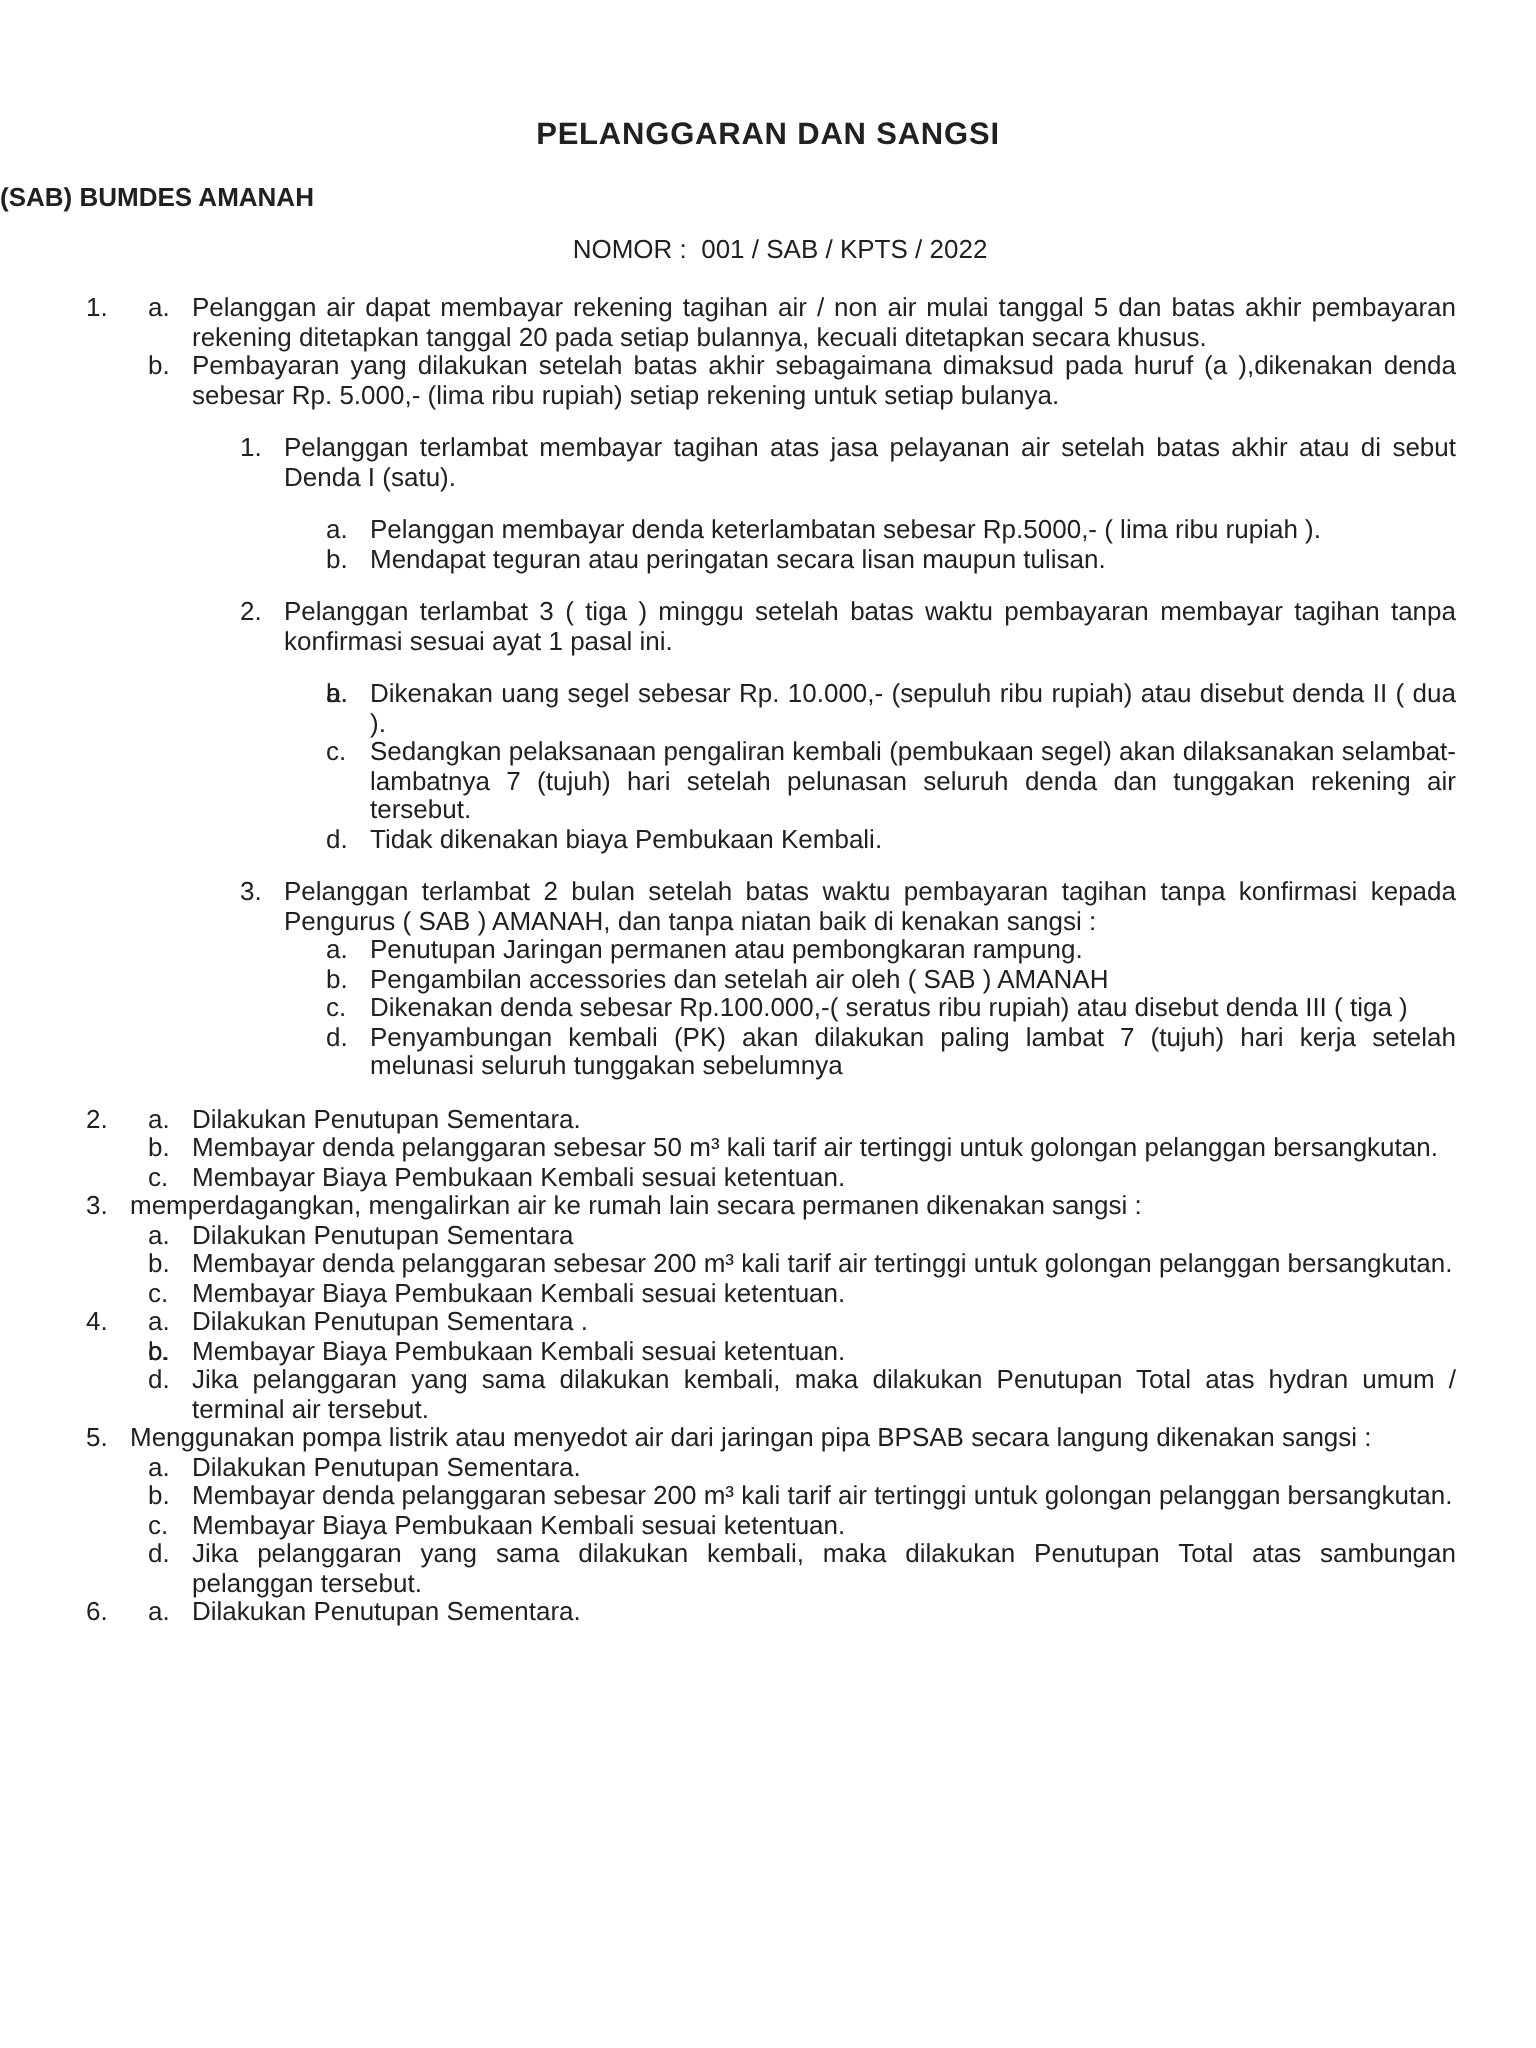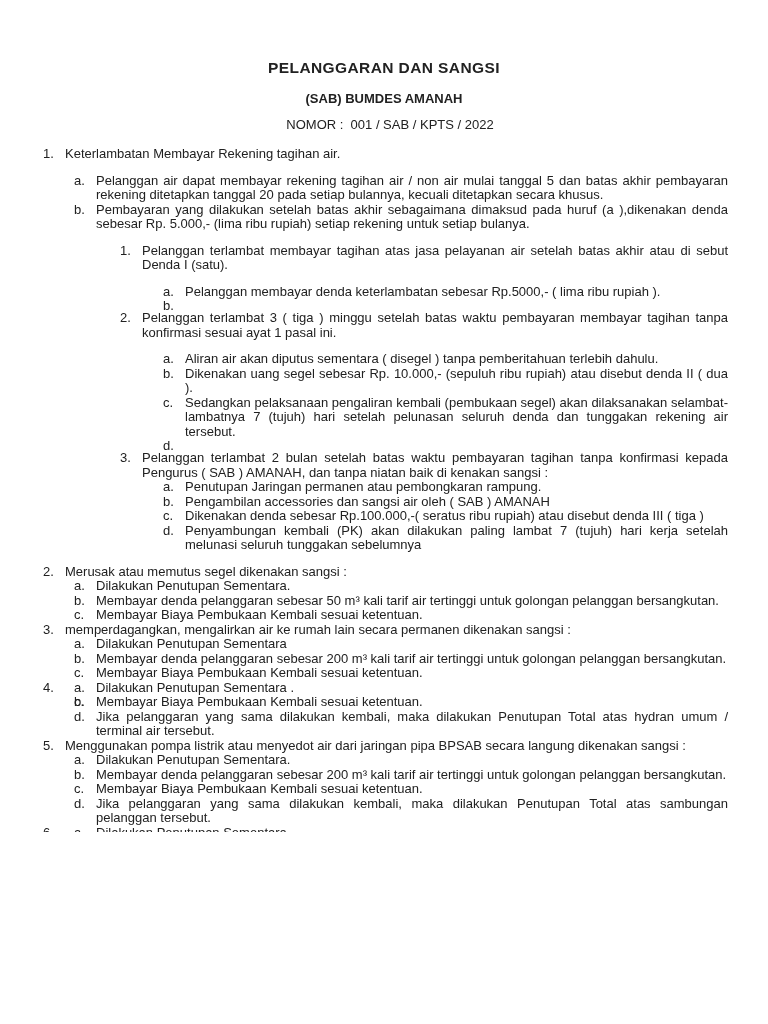--- a/index.html
+++ b/index.html
@@ -15,21 +15,21 @@
   .doc-title{
     padding-top:59px;
     text-align:center;
     font-size:15.5px;
     font-weight:bold;
     letter-spacing:.4px;
     line-height:17px;
   }
   .doc-subtitle{
     margin-top:15px;
-    text-align:center;
+    text-align:left;
     font-size:13px;
     font-weight:bold;
     line-height:15px;
   }
   .doc-number{
     margin-top:11px;
     text-align:center;
     font-size:13px;
     line-height:15px;
     white-space:pre;
@@ -59,37 +59,37 @@
   .gap{margin-top:12px;}
 </style>
 </head>
 <body>
 
 <div class="page">
   <div class="doc-title">PELANGGARAN DAN SANGSI</div>
   <div class="doc-subtitle">(SAB) BUMDES AMANAH</div>
   <div class="doc-number">NOMOR :  001 / SAB / KPTS / 2022</div>
   <div class="doc-body" id="doc-body">
-      <div class="para lv0"><span class="marker">1.</span><span>Keterlambatan Membayar Rekening tagihan air.</span></div>
+      <div class="para lv0"><span class="marker">1.</span></div>
       <div class="para lv1 gap"><span class="marker">a.</span><span>Pelanggan air dapat membayar rekening tagihan air / non air mulai tanggal 5 dan batas akhir pembayaran rekening ditetapkan tanggal 20 pada setiap bulannya, kecuali ditetapkan secara khusus.</span></div>
       <div class="para lv1"><span class="marker">b.</span><span>Pembayaran yang dilakukan setelah batas akhir sebagaimana dimaksud pada huruf (a ),dikenakan denda sebesar Rp. 5.000,- (lima ribu rupiah) setiap rekening untuk setiap bulanya.</span></div>
       <div class="para lv2 gap"><span class="marker">1.</span><span>Pelanggan terlambat membayar tagihan atas jasa pelayanan air setelah batas akhir atau di sebut Denda I (satu).</span></div>
       <div class="para lv3 gap"><span class="marker">a.</span><span>Pelanggan membayar denda keterlambatan sebesar Rp.5000,- ( lima ribu rupiah ).</span></div>
-      <div class="para lv3"><span class="marker">b.</span></div>
+      <div class="para lv3"><span class="marker">b.</span><span>Mendapat teguran atau peringatan secara lisan maupun tulisan.</span></div>
       <div class="para lv2 gap"><span class="marker">2.</span><span>Pelanggan terlambat 3 ( tiga ) minggu setelah batas waktu pembayaran membayar tagihan tanpa konfirmasi sesuai ayat 1 pasal ini.</span></div>
-      <div class="para lv3 gap"><span class="marker">a.</span><span>Aliran air akan diputus sementara ( disegel ) tanpa pemberitahuan terlebih dahulu.</span></div>
+      <div class="para lv3 gap"><span class="marker">a.</span></div>
       <div class="para lv3"><span class="marker">b.</span><span>Dikenakan uang segel sebesar Rp. 10.000,- (sepuluh ribu rupiah) atau disebut denda II ( dua ).</span></div>
       <div class="para lv3"><span class="marker">c.</span><span>Sedangkan pelaksanaan pengaliran kembali (pembukaan segel) akan dilaksanakan selambat-lambatnya 7 (tujuh) hari setelah pelunasan seluruh denda dan tunggakan rekening air tersebut.</span></div>
-      <div class="para lv3"><span class="marker">d.</span></div>
+      <div class="para lv3"><span class="marker">d.</span><span>Tidak dikenakan biaya Pembukaan Kembali.</span></div>
       <div class="para lv2 gap"><span class="marker">3.</span><span>Pelanggan terlambat 2 bulan setelah batas waktu pembayaran tagihan tanpa konfirmasi kepada Pengurus ( SAB ) AMANAH, dan tanpa niatan baik di kenakan sangsi :</span></div>
       <div class="para lv3"><span class="marker">a.</span><span>Penutupan Jaringan permanen atau pembongkaran rampung.</span></div>
-      <div class="para lv3"><span class="marker">b.</span><span>Pengambilan accessories dan sangsi air oleh ( SAB ) AMANAH</span></div>
+      <div class="para lv3"><span class="marker">b.</span><span>Pengambilan accessories dan setelah air oleh ( SAB ) AMANAH</span></div>
       <div class="para lv3"><span class="marker">c.</span><span>Dikenakan denda sebesar Rp.100.000,-( seratus ribu rupiah) atau disebut denda III ( tiga )</span></div>
       <div class="para lv3"><span class="marker">d.</span><span>Penyambungan kembali (PK) akan dilakukan paling lambat 7 (tujuh) hari kerja setelah melunasi seluruh tunggakan sebelumnya</span></div>
-      <div class="para lv0 gap"><span class="marker">2.</span><span>Merusak atau memutus segel dikenakan sangsi :</span></div>
+      <div class="para lv0 gap"><span class="marker">2.</span></div>
       <div class="para lv1"><span class="marker">a.</span><span>Dilakukan Penutupan Sementara.</span></div>
       <div class="para lv1"><span class="marker">b.</span><span>Membayar denda pelanggaran sebesar 50 m³ kali tarif air tertinggi untuk golongan pelanggan bersangkutan.</span></div>
       <div class="para lv1"><span class="marker">c.</span><span>Membayar Biaya Pembukaan Kembali sesuai ketentuan.</span></div>
       <div class="para lv0"><span class="marker">3.</span><span>memperdagangkan, mengalirkan air ke rumah lain secara permanen dikenakan sangsi :</span></div>
       <div class="para lv1"><span class="marker">a.</span><span>Dilakukan Penutupan Sementara</span></div>
       <div class="para lv1"><span class="marker">b.</span><span>Membayar denda pelanggaran sebesar 200 m³ kali tarif air tertinggi untuk golongan pelanggan bersangkutan.</span></div>
       <div class="para lv1"><span class="marker">c.</span><span>Membayar Biaya Pembukaan Kembali sesuai ketentuan.</span></div>
       <div class="para lv0"><span class="marker">4.</span></div>
       <div class="para lv1"><span class="marker">a.</span><span>Dilakukan Penutupan Sementara .</span></div>
       <div class="para lv1"><span class="marker">b.</span></div>

